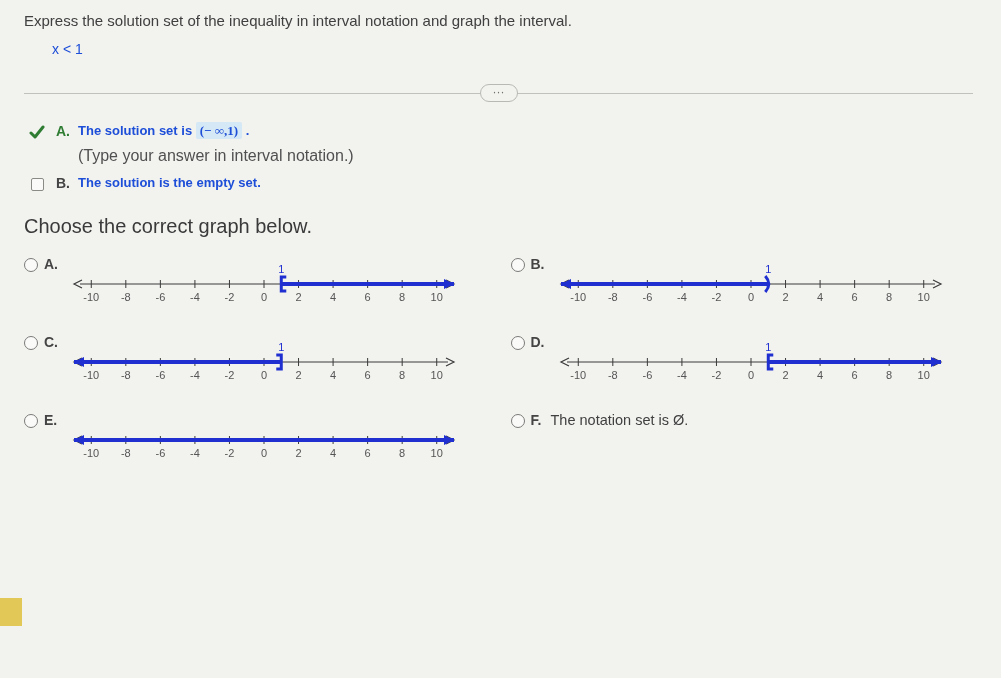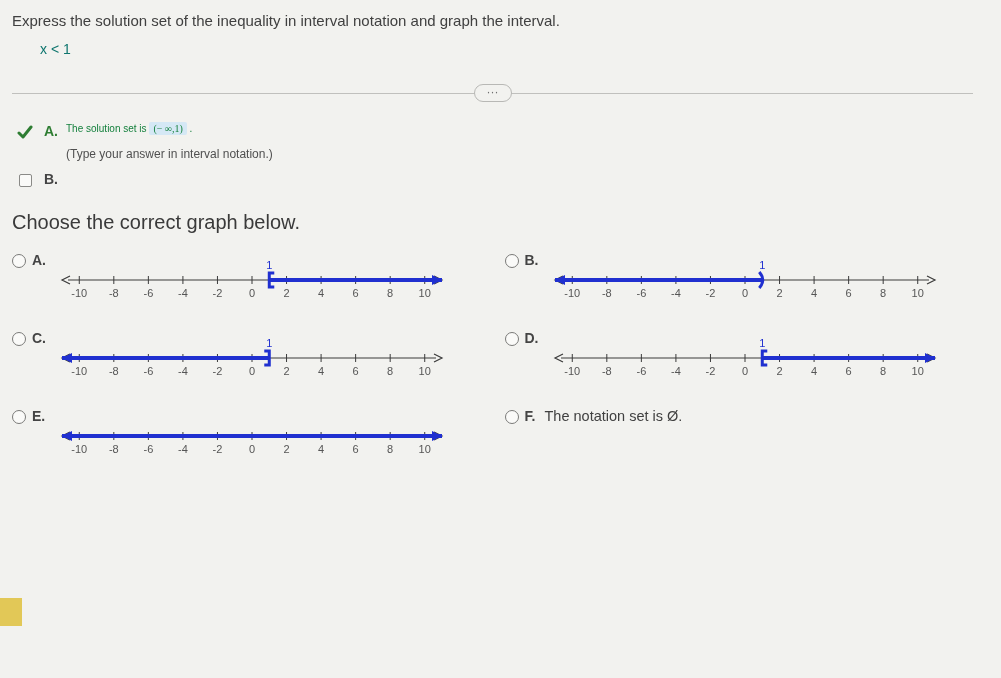--- a/index.html
+++ b/index.html
@@ -6,31 +6,31 @@
   body {
     font-family: Arial, Helvetica, sans-serif;
     background: #f2f2ef;
     width: 1001px;
     height: 678px;
     color: #3a3a3a;
     position: relative;
     padding: 0;
   }
   .content {
-    padding: 12px 28px 20px 12px;
+    padding: 12px 28px 20px 24px;
   }
   .question-text {
     font-size: 15px;
     color: #404040;
     margin-bottom: 12px;
   }
   .math-expr {
     margin-left: 28px;
     font-size: 14px;
-    color: #0f766e;
+    color: #1d4ed8;
     margin-bottom: 24px;
   }
   .sep-row {
     position: relative;
     height: 24px;
     margin-bottom: 18px;
   }
   .sep-line {
     position: absolute;
     left: 0; right: 0; top: 50%;
@@ -78,31 +78,32 @@
   }
   .opt-letter {
     font-weight: bold;
     font-size: 14px;
     width: 22px;
     flex: 0 0 22px;
     color: #444;
   }
   .opt-letter.sel { color: #2e7d32; }
   .opt-text {
-    font-size: 10px;
-    color: #15803d;
+    font-size: 13px;
+    color: #1d4ed8;
+    font-weight: bold;
   }
   .answer-box {
     background: #d5e8f5;
     padding: 1px 4px;
     border-radius: 2px;
     font-family: 'Times New Roman', serif;
   }
   .sub-text {
-    font-size: 12px;
+    font-size: 16px;
     color: #505050;
     margin-left: 50px;
     margin-top: 2px;
   }
   .graph-prompt {
     font-size: 20px;
     color: #3a3a3a;
     margin-bottom: 18px;
   }
   .grid {
@@ -177,20 +178,21 @@
         <span>The solution set is </span><span class="answer-box">(− ∞,1)</span><span> .</span>
       </span>
     </div>
     <div class="sub-text">(Type your answer in interval notation.)</div>
 
     <div class="opt-row" style="margin-top:10px">
       <span class="radio-slot">
           <span class="radio-empty"></span>
         </span>
       <span class="opt-letter">B.</span>
+      <span class="opt-text">The solution is the empty set.</span>
     </div>
   </div>
 
   <div class="graph-prompt">Choose the correct graph below.</div>
 
   <div class="grid">
 
     <div class="cell">
       <span class="radio-circle"></span>
       <span class="cell-letter">A.</span>

